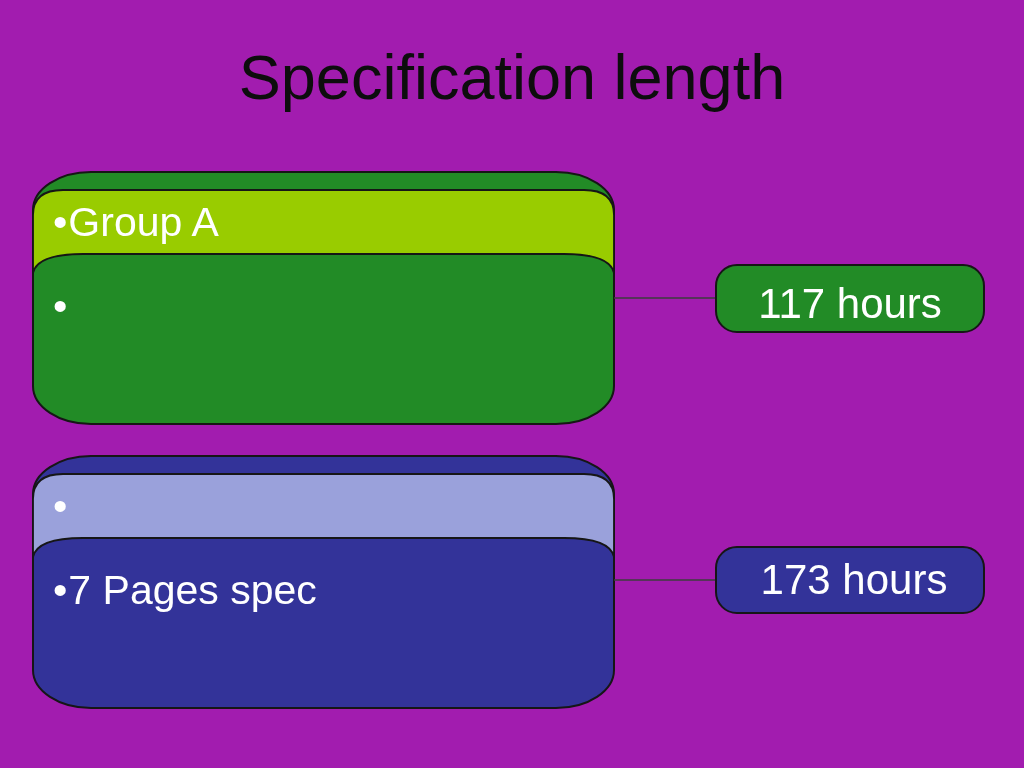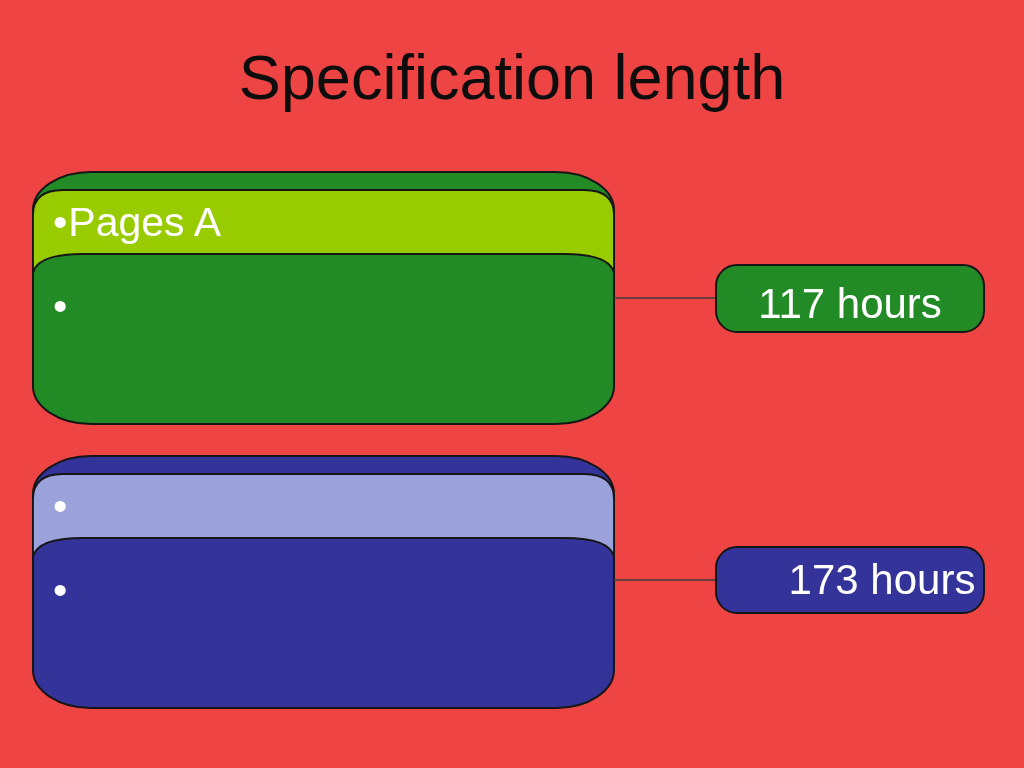--- a/index.html
+++ b/index.html
@@ -4,21 +4,21 @@
 <style>
   html, body {
     margin: 0;
     padding: 0;
     background: #ffffff;
   }
   .slide {
     position: relative;
     width: 1024px;
     height: 768px;
-    background: #ef4444;
+    background: #a21caf;
     overflow: hidden;
     font-family: "Liberation Sans", sans-serif;
   }
   .slide-title {
     position: absolute;
     top: 44px;
     left: 0;
     width: 1024px;
     text-align: center;
     font-size: 63px;
@@ -56,21 +56,21 @@
     color: #ffffff;
     font-size: 42px;
     line-height: 1;
     white-space: nowrap;
   }
   .band-a-text { left: 33px; top: 190px; width: 581px; height: 64px; }
   .body-a-text { left: 33px; top: 278px; width: 581px; height: 56px; }
   .band-b-text { left: 33px; top: 474px; width: 581px; height: 64px; }
   .body-b-text { left: 33px; top: 562px; width: 581px; height: 56px; }
   .hours-a-text { left: 716px; top: 265px; width: 268px; height: 78px; border-radius: 14px; }
-  .hours-b-text { left: 748px; top: 547px; width: 268px; height: 66px; }
+  .hours-b-text { left: 720px; top: 547px; width: 268px; height: 66px; }
 </style>
 </head>
 <body>
 
 <div class="slide">
 
   <div class="slide-title">Specification length</div>
 
   <svg class="diagram-svg" viewBox="0 0 1024 768" xmlns="http://www.w3.org/2000/svg">
 
@@ -88,31 +88,32 @@
 
     <line x1="614" y1="298" x2="716" y2="298" stroke-width="1.6" stroke="#3d3d3d"></line>
     <line x1="614" y1="580" x2="716" y2="580" stroke-width="1.6" stroke="#3d3d3d"></line>
 
     <rect x="716" y="265" width="268" height="67" rx="21" ry="21" stroke-width="2" fill="#228B26" stroke="#161616"></rect>
     <rect x="716" y="547" width="268" height="66" rx="21" ry="21" stroke-width="2" fill="#333399" stroke="#161616"></rect>
   </svg>
 
   <div class="shape-text band-a-text">
     <span class="bullet">•</span>
-    <span>Pages A</span>
+    <span>Group A</span>
   </div>
 
   <div class="shape-text body-a-text">
     <span class="bullet">•</span>
   </div>
 
   <div class="shape-text band-b-text">
     <span class="bullet">•</span>
   </div>
 
   <div class="shape-text body-b-text">
     <span class="bullet">•</span>
+    <span>7 Pages spec</span>
   </div>
 
   <div class="hours-text hours-a-text">117 hours</div>
   <div class="hours-text hours-b-text">173 hours</div>
 
 </div>
 
 </body></html>

